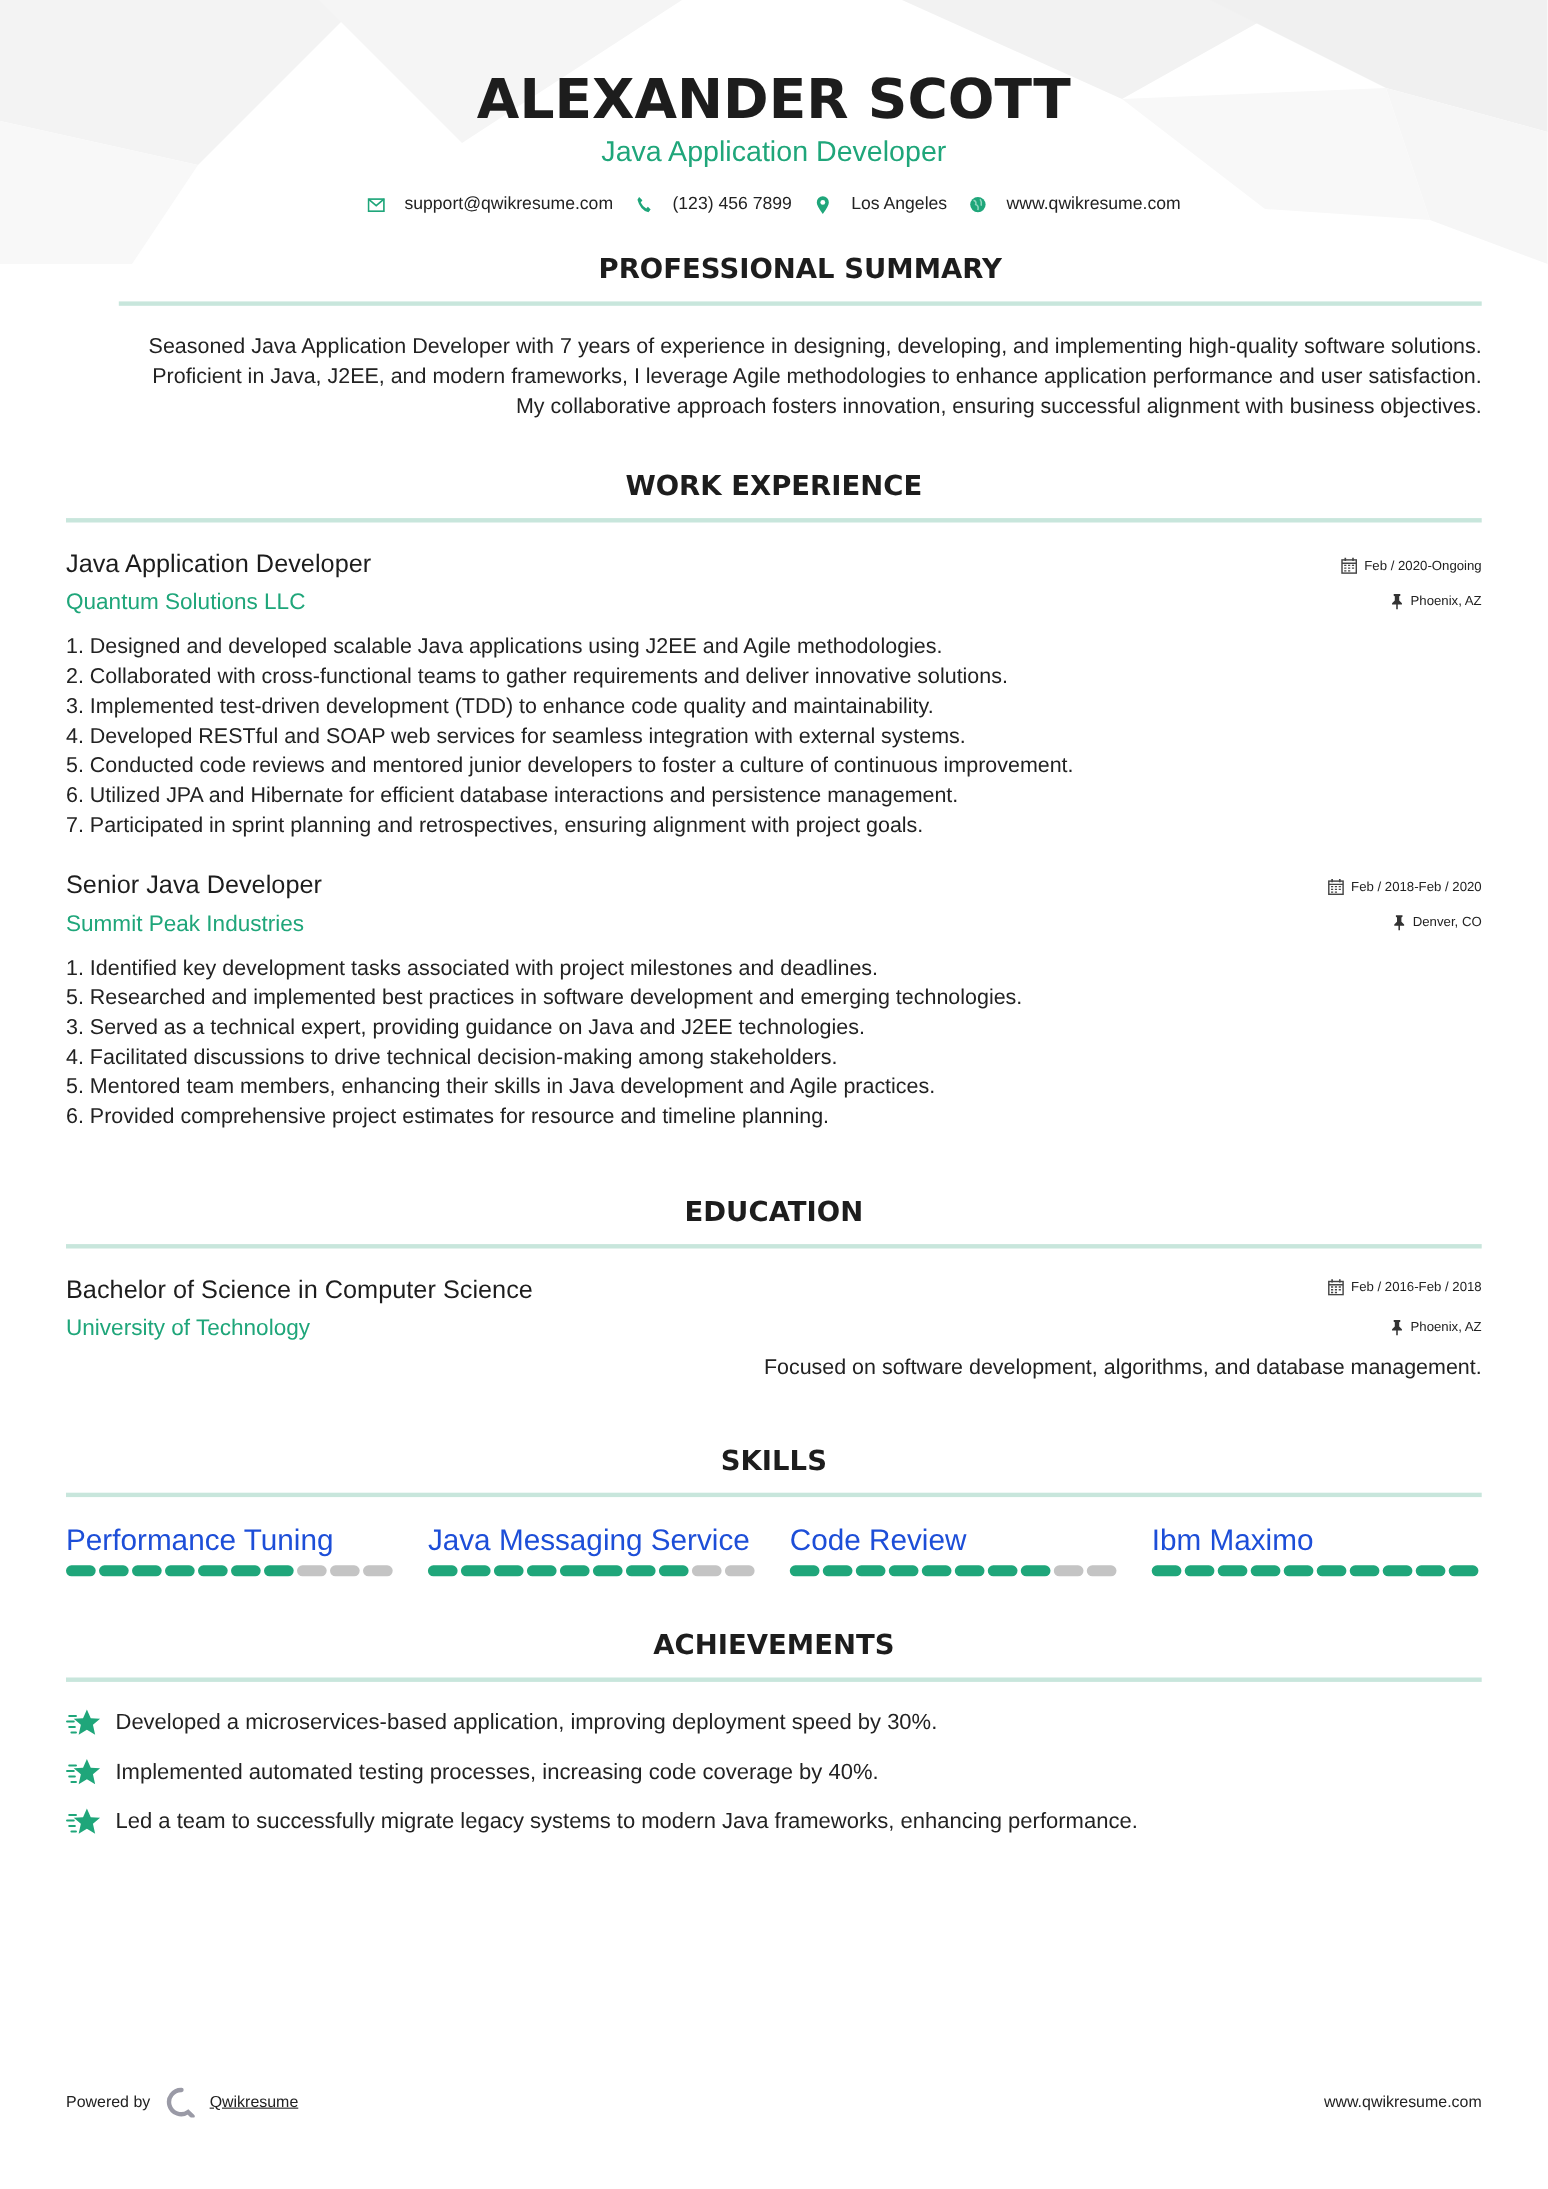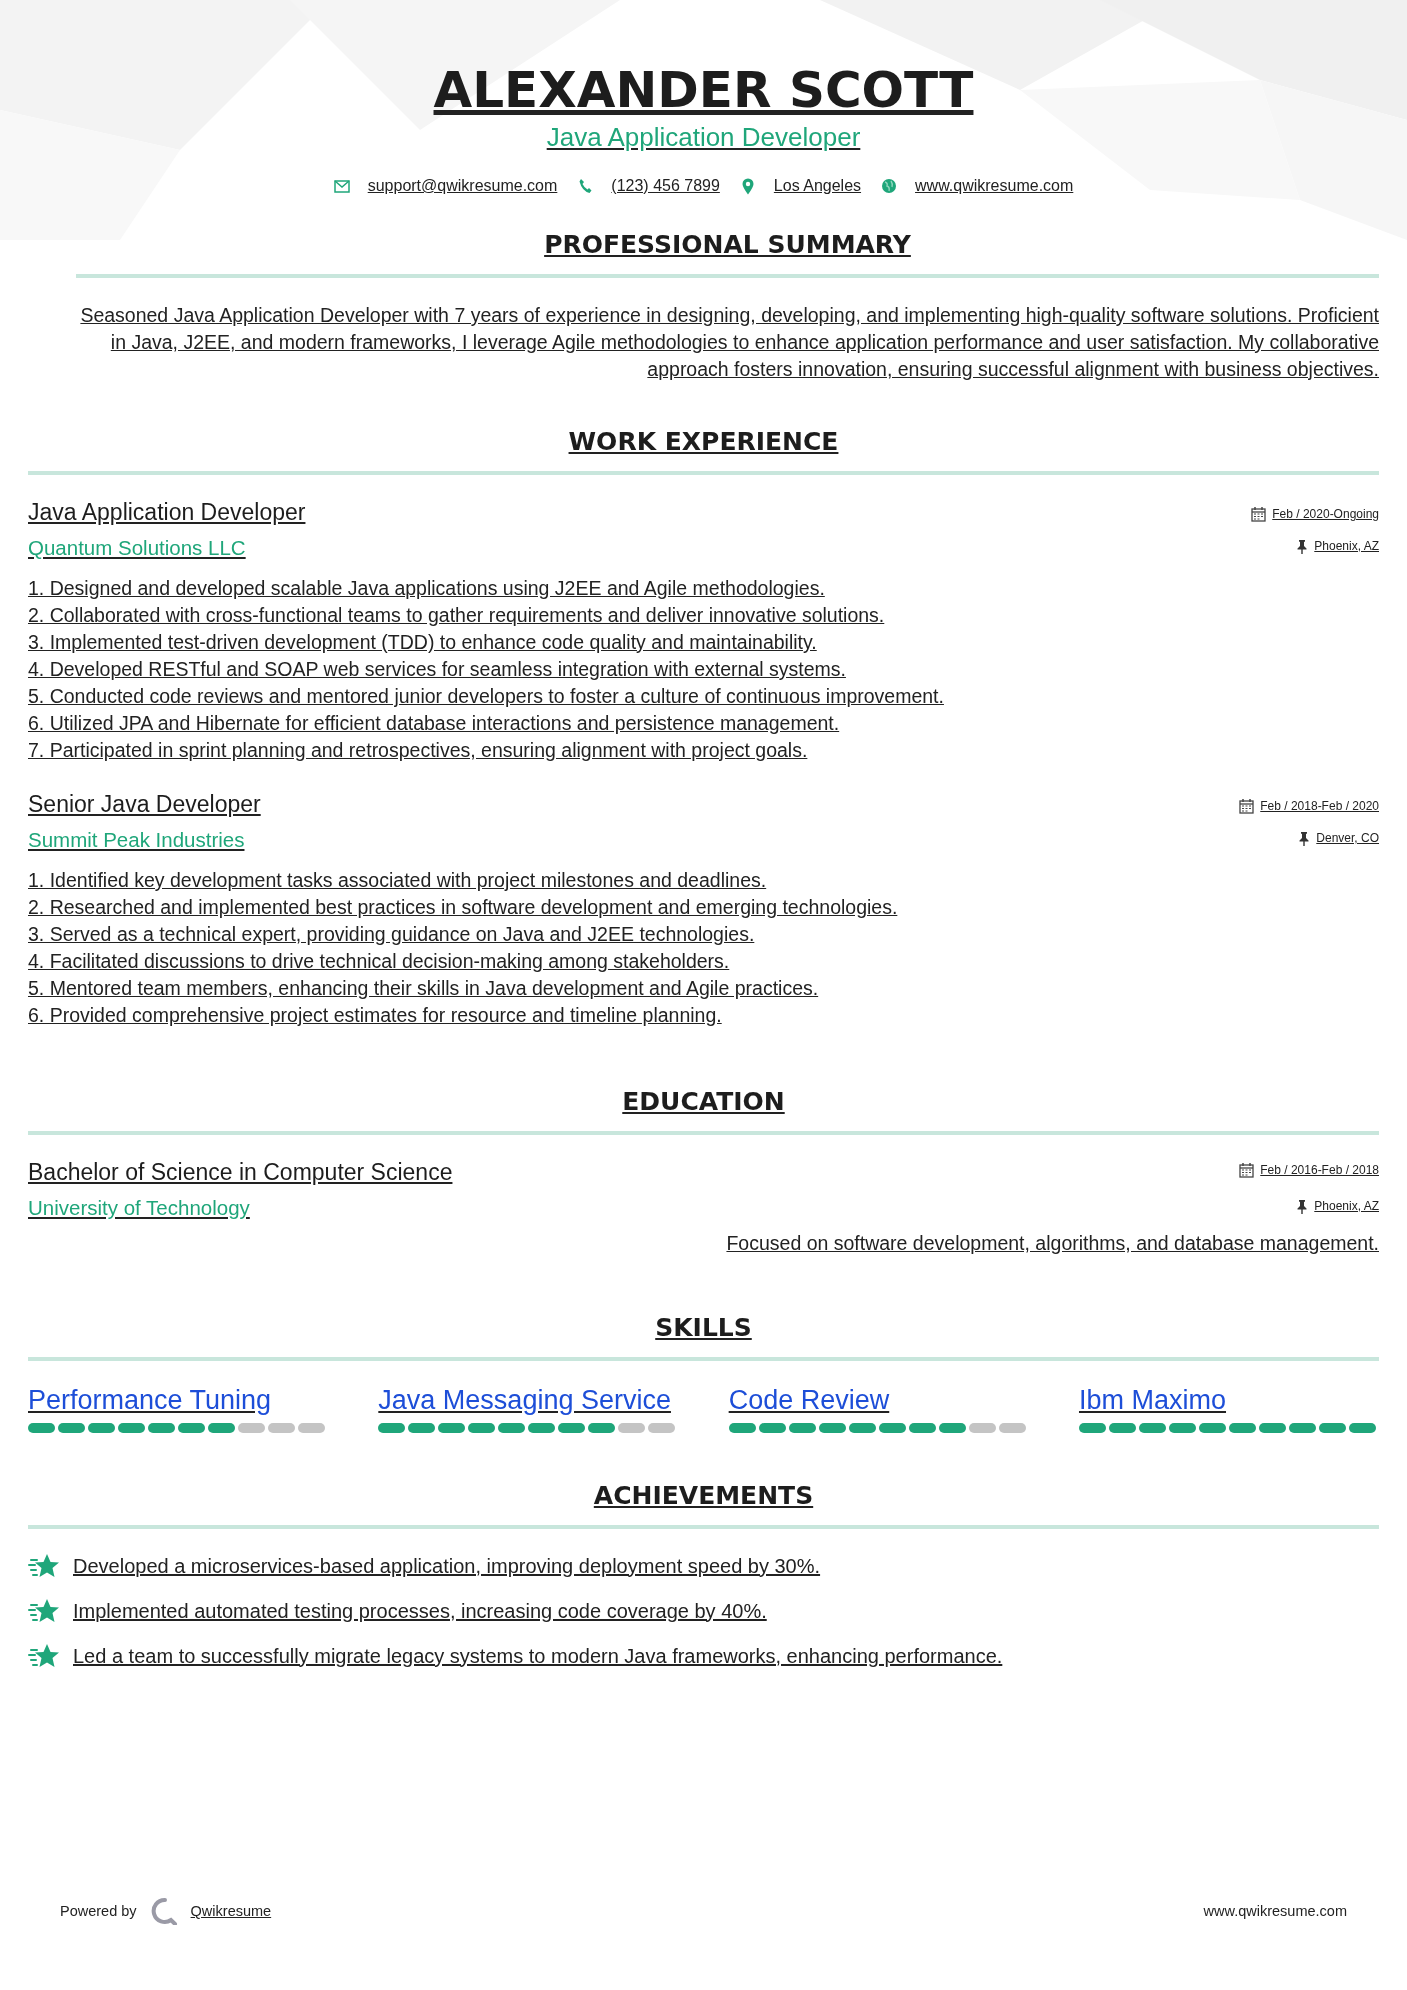--- a/index.html
+++ b/index.html
@@ -7,21 +7,21 @@
   body {
     position: relative;
     font-family: "Liberation Sans", "DejaVu Sans", sans-serif;
     color: #222222;
     overflow: hidden;
   }
   .bg-shapes {
     position: absolute; left: 0; top: 0; width: 1407px; height: 240px;
     overflow: hidden; z-index: 0;
   }
-  .page { position: relative; z-index: 1; width: 1407px; padding: 0 28px; text-decoration: underline; }
+  .page { position: relative; z-index: 1; width: 1407px; padding: 0 60px; }
 
   
   .name {
     text-align: center;
     font-family: "DejaVu Sans", sans-serif;
     font-weight: bold;
     font-size: 50px;
     letter-spacing: 0px;
     color: #1d1d1d;
     padding-top: 60px;
@@ -218,21 +218,21 @@
             <svg width="12" height="15" viewBox="0 0 12 15">
                 <path d="M3 1h6v1.5L8 3v4l2.5 2.5v1H1.5v-1L4 7V3L3 2.5z" fill="#333"></path>
                 <line x1="6" y1="10" x2="6" y2="15" stroke="#333" stroke-width="1.4"></line>
               </svg>
             <span>Denver, CO</span>
           </div>
         </div>
       </div>
       <ol class="bullets">
         <li>1. Identified key development tasks associated with project milestones and deadlines.</li>
-        <li>2. Researched and implemented best practices in software development and emerging technologies.</li>
+        <li>5. Researched and implemented best practices in software development and emerging technologies.</li>
         <li>3. Served as a technical expert, providing guidance on Java and J2EE technologies.</li>
         <li>4. Facilitated discussions to drive technical decision-making among stakeholders.</li>
         <li>5. Mentored team members, enhancing their skills in Java development and Agile practices.</li>
         <li>6. Provided comprehensive project estimates for resource and timeline planning.</li>
       </ol>
     </div>
   </div>
 
   <div style="margin-top:58px;">
     <div class="section-title">EDUCATION</div>

